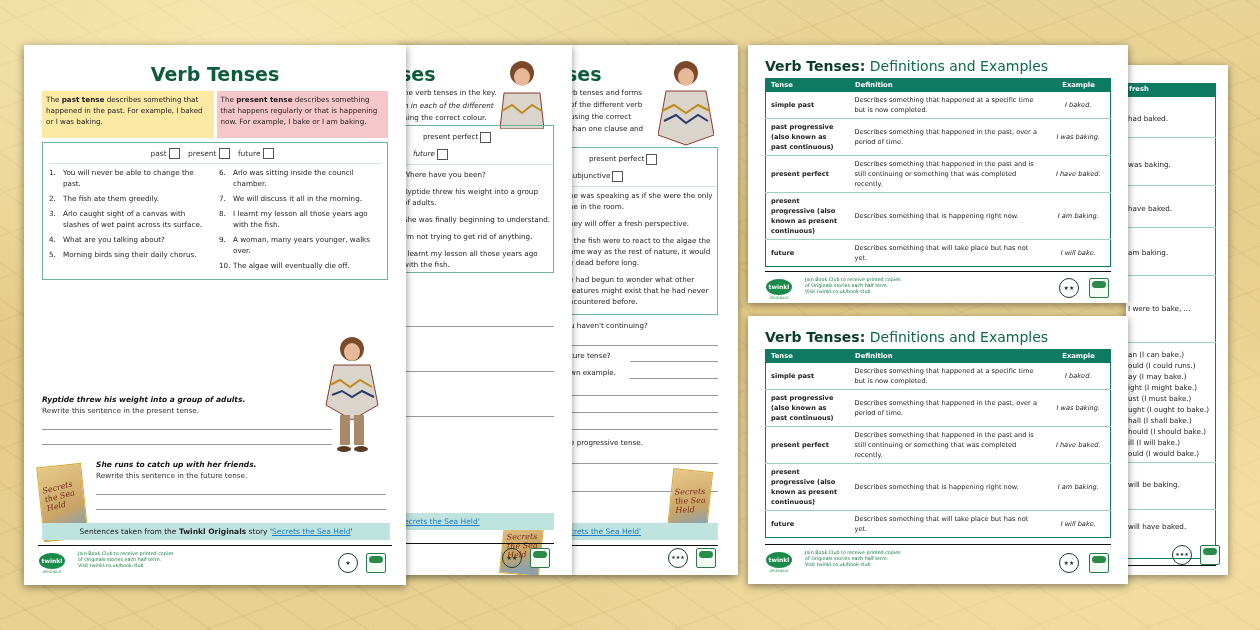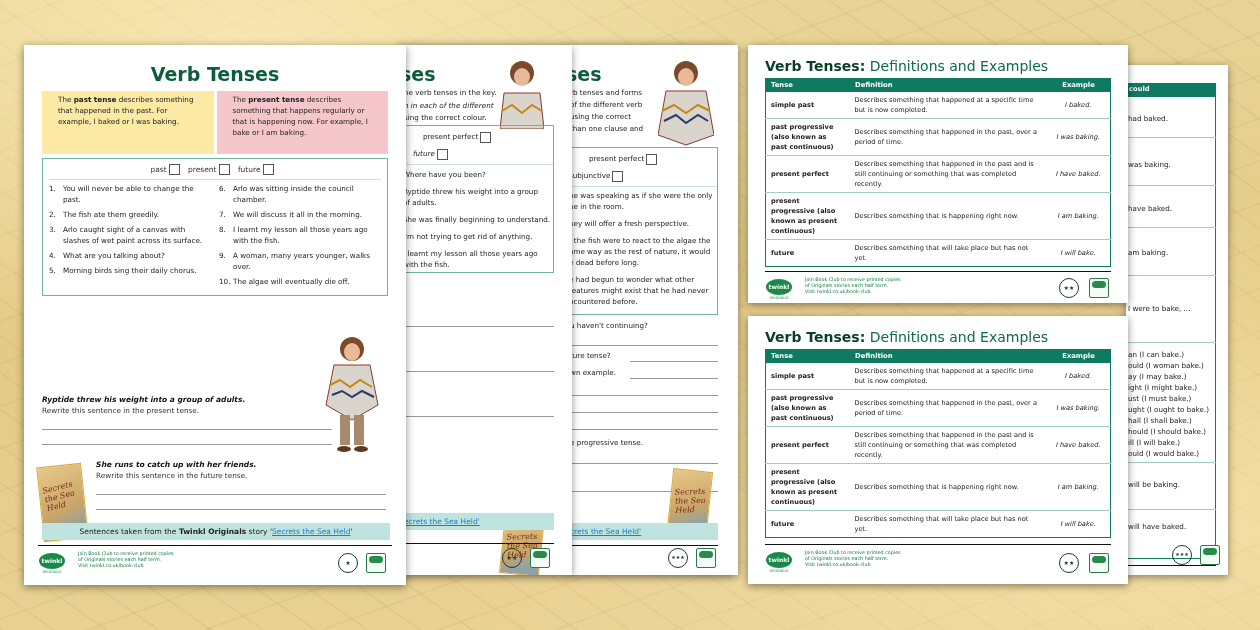--- a/index.html
+++ b/index.html
@@ -29,21 +29,21 @@
   .p3 { left: 570px; top: 45px; width: 168px; height: 530px; z-index: 3; }
   .p4 { left: 748px; top: 45px; width: 380px; height: 258px; z-index: 3; }
   .p5 { left: 748px; top: 316px; width: 380px; height: 268px; z-index: 3; }
   .p6 { left: 1126px; top: 65px; width: 102px; height: 510px; z-index: 2; }
 
   .title {
     font-family: "DejaVu Sans", sans-serif; font-weight: bold;
     color: #0d5c3c; font-size: 19px; text-align: center;
   }
   .key { display: flex; gap: 3px; margin: 0 18px; }
-  .key .box { flex: 1; font-size: 7.2px; line-height: 11px; padding: 3px 16px; color: #222; height: 63px; }
+  .key .box { flex: 1; font-size: 7.2px; line-height: 11px; padding: 3px 4px; color: #222; height: 47px; }
   .key .past { background: #fbe9a4; }
   .key .present { background: #f6c7ca; }
   .key .future { background: #b6dff5; }
   .instr { font-size: 7.3px; line-height: 11px; color: #222; margin: 4px 18px 0; }
   .sentbox { border: 1.5px solid #6fb3a0; margin: 4px 18px 0; padding: 2px 6px 4px; }
   .checks { text-align: center; font-size: 7.5px; color: #333; padding: 3px 0 4px; border-bottom: 1px solid #cfe3dd; }
   .chk { display: inline-block; width: 11px; height: 11px; border: 1px solid #555; vertical-align: middle; margin: 0 6px 0 2px; }
   .cols { display: flex; gap: 8px; margin-top: 3px; }
   .cols ol { flex: 1; list-style: none; font-size: 7.2px; line-height: 11px; color: #222; }
   .cols li { display: flex; margin-bottom: 4px; }
@@ -269,35 +269,35 @@
   <div class="book" style="left:100px; top:425px; width:40px; height:62px; transform:rotate(6deg);">
       <span>Secrets the Sea Held</span>
     </div>
   <div class="banner" style="left:0; width:148px; top:478px; text-align:left;"><a>crets the Sea Held'</a></div>
   <div style="position:absolute; left:0; width:148px; top:500px; border-top:1.5px solid #111;"></div>
   <div class="stars" style="left:98px; top:503px; font-size:5px;">★★★</div>
   <div class="badge" style="left:126px; top:503px;"></div>
 </div>
 
 <div class="page p6">
-  <div style="position:absolute; left:0; top:18px; width:90px; height:14px; background:#0f7a62; color:#fff; font-size:6.8px; font-weight:bold; padding:2px 3px;">could</div>
+  <div style="position:absolute; left:0; top:18px; width:90px; height:14px; background:#0f7a62; color:#fff; font-size:6.8px; font-weight:bold; padding:2px 3px;">fresh</div>
   <div style="position:absolute; left:0; top:32px; width:90px; height:462px; border-right:1.5px solid #0f7a62; border-bottom:1.5px solid #0f7a62;"></div>
   <div class="frag" style="left:2px; top:48px;">had baked.</div>
   <div style="position:absolute; left:0; width:90px; top:72px; border-top:1px solid #9fcfc2;"></div>
   <div class="frag" style="left:2px; top:94px;">was baking.</div>
   <div style="position:absolute; left:0; width:90px; top:120px; border-top:1px solid #9fcfc2;"></div>
   <div class="frag" style="left:2px; top:138px;">have baked.</div>
   <div style="position:absolute; left:0; width:90px; top:162px; border-top:1px solid #9fcfc2;"></div>
   <div class="frag" style="left:2px; top:182px;">am baking.</div>
   <div style="position:absolute; left:0; width:90px; top:210px; border-top:1px solid #9fcfc2;"></div>
   <div class="frag" style="left:2px; top:238px;text-align:center;">I were to bake, ...</div>
   <div style="position:absolute; left:0; width:90px; top:277px; border-top:1px solid #9fcfc2;"></div>
   <div class="frag" style="left:2px; top:284px; line-height:11px;">
     <div>an (I can bake.)</div>
-    <div>ould (I woman bake.)</div>
+    <div>ould (I could runs.)</div>
     <div>ay (I may bake.)</div>
     <div>ight (I might bake.)</div>
     <div>ust (I must bake.)</div>
     <div>ught (I ought to bake.)</div>
     <div>hall (I shall bake.)</div>
     <div>hould (I should bake.)</div>
     <div>ill (I will bake.)</div>
     <div>ould (I would bake.)</div>
   </div>
   <div style="position:absolute; left:0; width:90px; top:397px; border-top:1px solid #9fcfc2;"></div>

